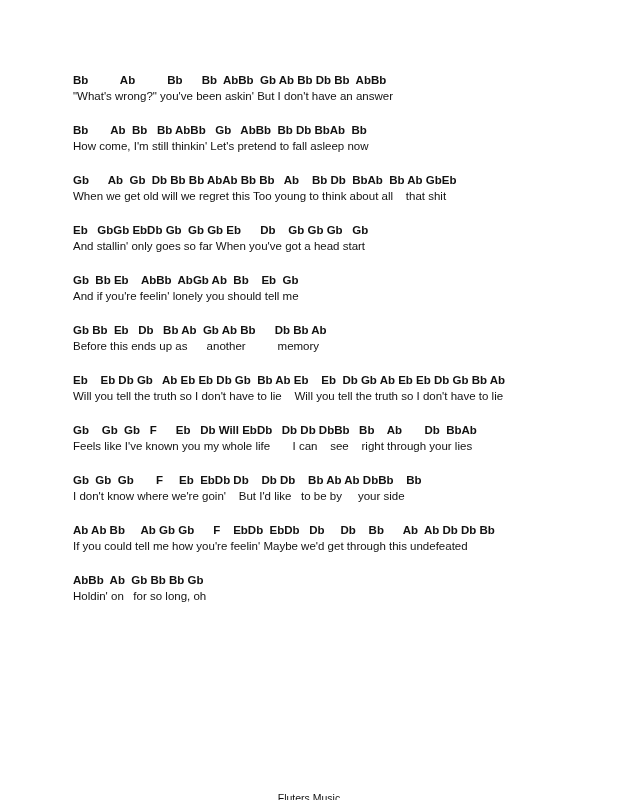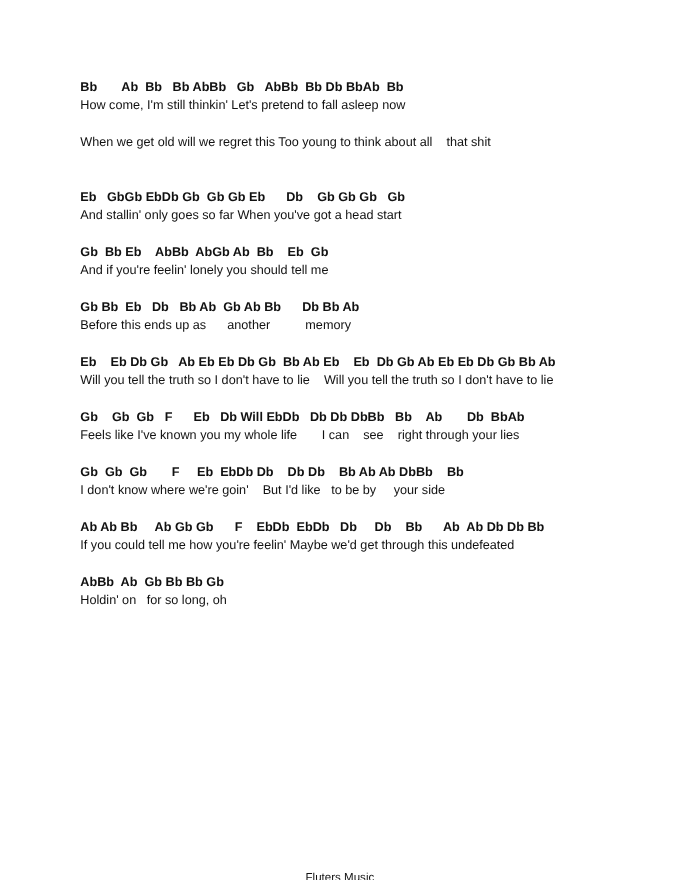--- a/index.html
+++ b/index.html
@@ -8,24 +8,29 @@
     .block { height: 50px; }
     .chords { font-weight: bold; font-size: 11.5px; line-height: 16px; white-space: pre; letter-spacing: 0px; }
     .lyric { font-size: 11.5px; line-height: 17px; white-space: pre; }
     .footer { position: absolute; left: 0; width: 618px; top: 792px; text-align: center; font-size: 10.5px; }
   </style>
 </head>
 <body>
 
 <div class="verses">
   <div class="block">
+    <div class="chords">Bb          Ab          Bb      Bb  AbBb  Gb Ab Bb Db Bb  AbBb</div>
+    <div class="lyric">"What's wrong?" you've been askin' But I don't have an answer</div>
+  </div>
+  <div class="block">
     <div class="chords">Bb       Ab  Bb   Bb AbBb   Gb   AbBb  Bb Db BbAb  Bb</div>
     <div class="lyric">How come, I'm still thinkin' Let's pretend to fall asleep now</div>
   </div>
   <div class="block">
+    <div class="chords">Gb      Ab  Gb  Db Bb Bb AbAb Bb Bb   Ab    Bb Db  BbAb  Bb Ab GbEb</div>
     <div class="lyric">When we get old will we regret this Too young to think about all    that shit</div>
   </div>
   <div class="block">
     <div class="chords">Eb   GbGb EbDb Gb  Gb Gb Eb      Db    Gb Gb Gb   Gb</div>
     <div class="lyric">And stallin' only goes so far When you've got a head start</div>
   </div>
   <div class="block">
     <div class="chords">Gb  Bb Eb    AbBb  AbGb Ab  Bb    Eb  Gb</div>
     <div class="lyric">And if you're feelin' lonely you should tell me</div>
   </div>

